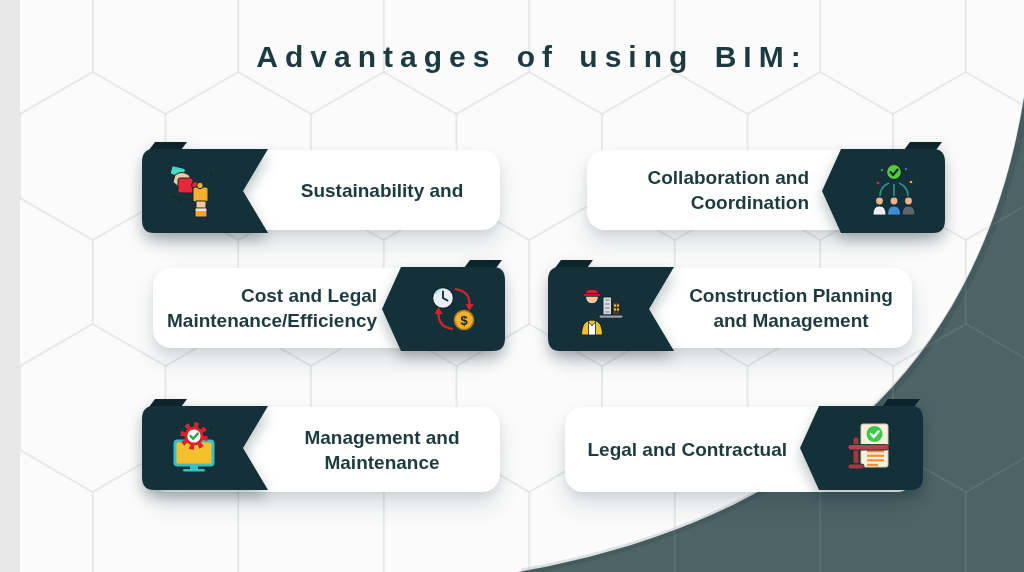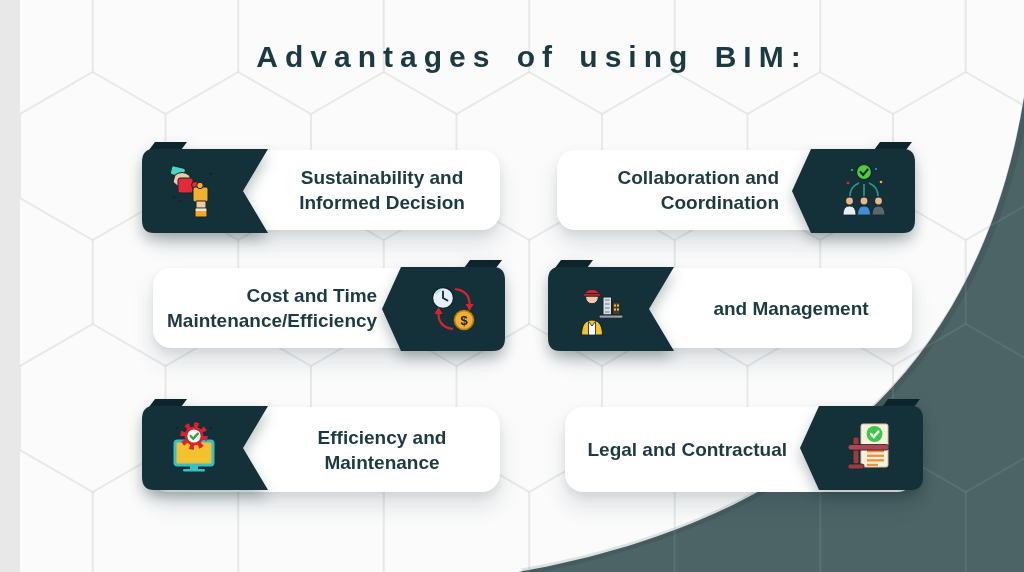--- a/index.html
+++ b/index.html
@@ -5,21 +5,21 @@
   html,body{margin:0;padding:0;background:#e8e8e8;}
   .stage{position:relative;width:1024px;height:572px;overflow:hidden;
          background:#f97316;font-family:"Liberation Sans","DejaVu Sans",sans-serif;margin-left:20px;}
   #bg{position:absolute;left:0;top:0;}
   .title{position:absolute;left:0;top:40px;width:1024px;text-align:center;
          font-size:30px;font-weight:700;letter-spacing:7px;word-spacing:5px;
          color:#1b3b41;margin:0;}
   .card{position:absolute;background:#ffffff;border-radius:18px;display:flex;align-items:center;
         box-shadow:0 14px 22px rgba(20,49,58,.13),0 4px 8px rgba(20,49,58,.08);}
   .c1{left:130px;top:150px;width:350px;height:80px;}
-  .c2{left:537px;top:150px;width:350px;height:80px;}
+  .c2{left:567px;top:150px;width:350px;height:80px;}
   .c3{left:133px;top:268px;width:344px;height:80px;}
   .c4{left:536px;top:268px;width:356px;height:80px;}
   .c5{left:130px;top:407px;width:350px;height:85px;}
   .c6{left:545px;top:407px;width:350px;height:85px;align-items:center;}
   .iconbox{position:absolute;width:134px;height:96px;
            filter:drop-shadow(0 7px 7px rgba(8,28,34,.28));}
   .icon-left  .iconbox{left:-13px;top:-9px;}
   .icon-right .iconbox{right:-13px;top:-9px;}
   .card-text{flex:1;font-size:19px;line-height:25px;font-weight:700;color:#1b3b41;}
   .icon-left  .card-text{padding:0 14px 0 128px;text-align:center;}
@@ -177,21 +177,20 @@
         <path d="M30 38 h10 v8 h-10 z" fill="#f3c9a4" stroke="#10262c" stroke-width="1"></path>
         <rect x="29" y="45" width="12" height="9" rx="1.5" fill="#f5a623" stroke="#10262c" stroke-width="1"></rect>
         <rect x="29.8" y="45.6" width="10.4" height="2.4" fill="#e2e8ee"></rect>
         <circle cx="45" cy="11" r="1.2" fill="#0e262c"></circle>
         <circle cx="8" cy="34" r="1.2" fill="#0e262c"></circle>
         <circle cx="14" cy="38" r="1" fill="#0e262c"></circle>
       </g>
     </svg>
     <div class="card-text">
       <span>Sustainability and</span>
-      <span>Informed Decision</span>
     </div>
   </div>
 
   <div class="card c2 icon-right">
     <svg class="iconbox" viewBox="0 0 134 96">
       <polygon points="88,9 94,1 126,1 120,9" fill="#0c252c"></polygon>
       <path d="M25 8 L117 8 Q129 8 129 21 L129 79 Q129 92 117 92 L25 92 L6 50 Z" fill="#14313a"></path>
       <g transform="translate(50,22)">
         <circle cx="28" cy="9" r="7.5" fill="#53ca3c" stroke="#10262c" stroke-width="1.2"></circle>
         <path d="M24.5 9 l2.6 2.9 4.6 -5.4" stroke="#10262c" stroke-width="2" fill="none" stroke-linecap="round"></path>
@@ -226,21 +225,21 @@
         <path d="M10 13 a8 8 0 0 1 5 -4.5" stroke="#aee1ea" stroke-width="2.2" fill="none"></path>
         <path d="M29 8 Q44 10 43.5 24" stroke="#d8232e" stroke-width="2.2" fill="none"></path>
         <polygon points="39.5,23 47.5,23 43.5,30" fill="#d8232e"></polygon>
         <path d="M27 48 Q12 46 12.5 32" stroke="#d8232e" stroke-width="2.2" fill="none"></path>
         <polygon points="8.5,33 16.5,33 12.5,26" fill="#d8232e"></polygon>
         <circle cx="38" cy="39" r="9.5" fill="#f3b02c" stroke="#b57a16" stroke-width="1.6"></circle>
         <text x="38" y="43.8" text-anchor="middle" font-size="13" font-weight="bold" fill="#10262c">$</text>
       </g>
     </svg>
     <div class="card-text">
-      <span>Cost and Time</span>
+      <span>Cost and Legal</span>
       <span>Maintenance/Efficiency</span>
     </div>
   </div>
 
   <div class="card c4 icon-left">
     <svg class="iconbox" viewBox="0 0 134 96">
       <polygon points="12,9 18,1 50,1 44,9" fill="#0c252c"></polygon>
       <path d="M131 8 L106 50 L131 92 L17 92 Q5 92 5 79 L5 21 Q5 8 17 8 Z" fill="#14313a"></path>
       <g transform="translate(29,22)">
         <rect x="31" y="16" width="8.5" height="18" fill="#d9dde2" stroke="#10262c" stroke-width="1"></rect>
@@ -253,20 +252,21 @@
         <rect x="27" y="34" width="24" height="3.2" rx="1.6" fill="#9aa2a8" stroke="#10262c" stroke-width="1"></rect>
         <circle cx="20" cy="16.5" r="6.3" fill="#f3c9a4" stroke="#10262c" stroke-width="1"></circle>
         <path d="M12.5 13.5 a8 8 0 0 1 15 0 z" fill="#d8232e" stroke="#10262c" stroke-width="1"></path>
         <rect x="11" y="12.6" width="18" height="2.6" rx="1.2" fill="#d8232e" stroke="#10262c" stroke-width="1"></rect>
         <path d="M9.5 54 q0 -15 10.5 -15 q10.5 0 10.5 15 z" fill="#f3c12e" stroke="#10262c" stroke-width="1.1"></path>
         <path d="M16.5 40.5 l3.5 4.5 3.5 -4.5 l0 13.5 l-7 0 z" fill="#ffffff" stroke="#10262c" stroke-width="0.8"></path>
         <path d="M29 42 q4 -2 5.5 -5" stroke="#10262c" stroke-width="1" fill="none"></path>
       </g>
     </svg>
     <div class="card-text">
+      <span>Construction Planning</span>
       <span>and Management</span>
     </div>
   </div>
 
   <div class="card c5 icon-left">
     <svg class="iconbox" viewBox="0 0 134 96">
       <polygon points="12,9 18,1 50,1 44,9" fill="#0c252c"></polygon>
       <path d="M131 8 L106 50 L131 92 L17 92 Q5 92 5 79 L5 21 Q5 8 17 8 Z" fill="#14313a"></path>
       <g transform="translate(29,22)">
         <rect x="9" y="21" width="38" height="24" rx="2.5" fill="#f3c12e" stroke="#36bfc6" stroke-width="3"></rect>
@@ -274,21 +274,21 @@
         <rect x="17" y="49" width="22" height="2.6" rx="1.3" fill="#36bfc6"></rect>
         <circle cx="28" cy="16" r="11" fill="none" stroke="#d8232e" stroke-width="5.5" stroke-dasharray="4.2 4.4"></circle>
         <circle cx="28" cy="16" r="9.5" fill="#d8232e"></circle>
         <circle cx="28" cy="16" r="6.6" fill="#ffffff"></circle>
         <path d="M24.6 16 l2.6 2.8 4.6 -5.2" stroke="#27a844" stroke-width="2.4" fill="none" stroke-linecap="round"></path>
         <circle cx="11" cy="8" r="1.2" fill="#0e262c"></circle>
         <circle cx="45" cy="8" r="1.2" fill="#0e262c"></circle>
       </g>
     </svg>
     <div class="card-text">
-      <span>Efficiency and</span>
+      <span>Management and</span>
       <span>Maintenance</span>
     </div>
   </div>
 
   <div class="card c6 icon-right">
     <svg class="iconbox" viewBox="0 0 134 96">
       <polygon points="88,9 94,1 126,1 120,9" fill="#0c252c"></polygon>
       <path d="M25 8 L117 8 Q129 8 129 21 L129 79 Q129 92 117 92 L25 92 L6 50 Z" fill="#14313a"></path>
       <g transform="translate(50,22)">
         <rect x="17" y="4" width="27" height="43" rx="2" fill="#f8f1dd" stroke="#cfc4a6" stroke-width="1"></rect>

